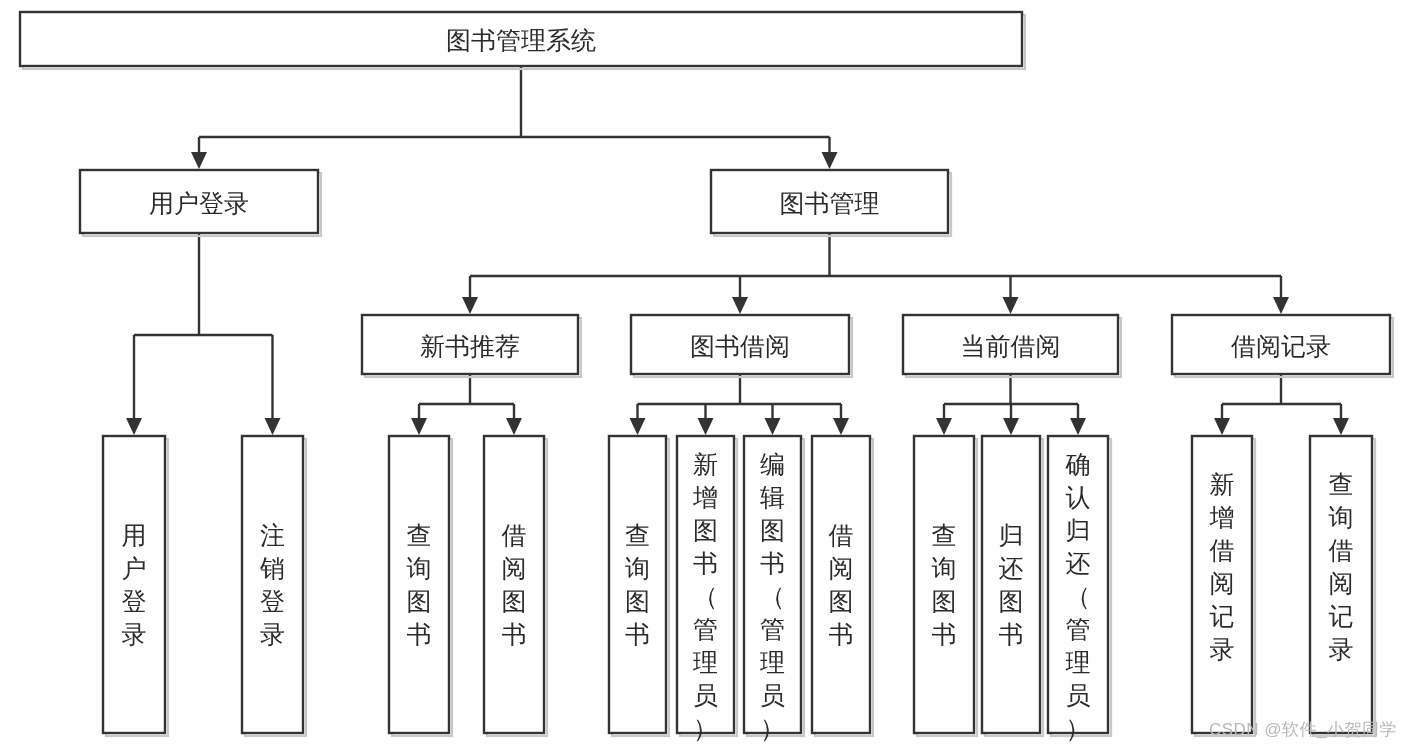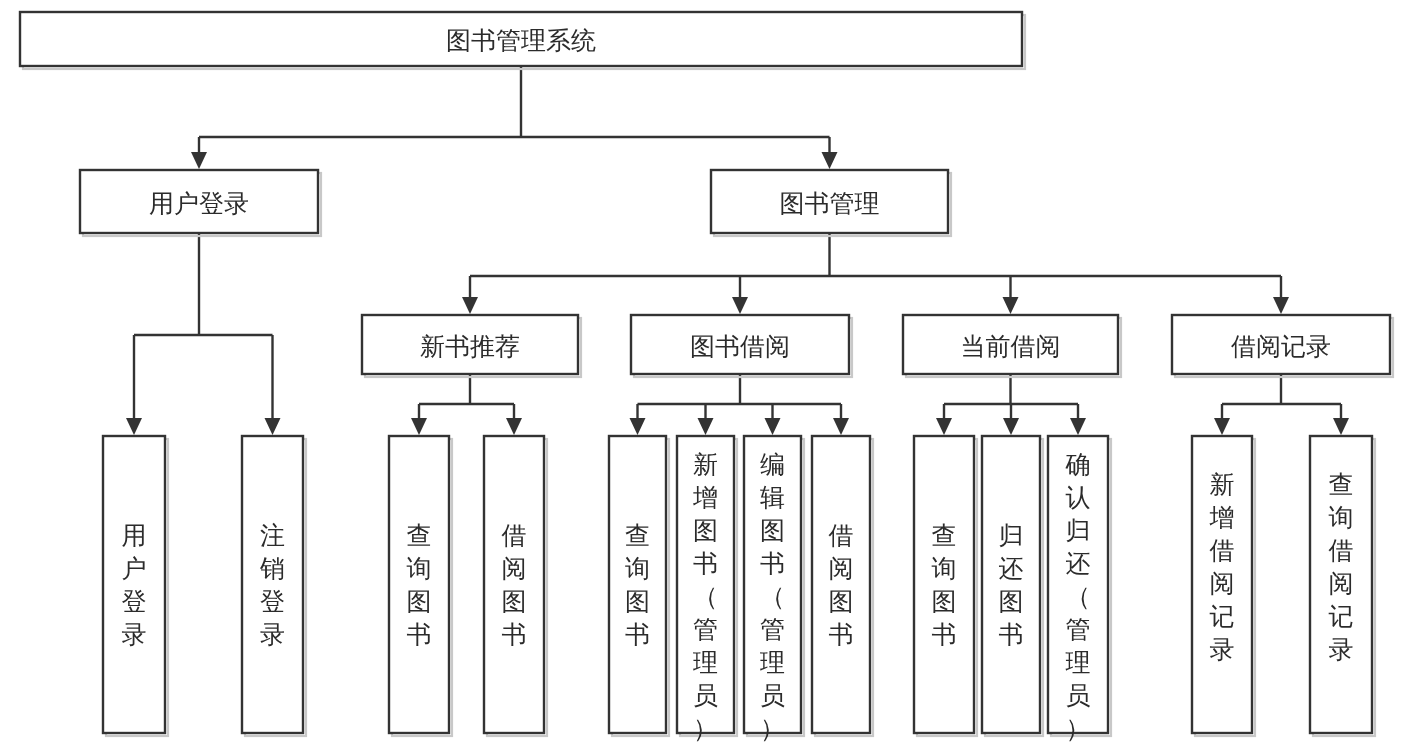--- a/index.html
+++ b/index.html
@@ -231,13 +231,14 @@
           <rect class="node-box" x="1192" y="436" width="60" height="297"></rect>
           <text class="node-label v-char" x="1222" y="484"><tspan x="1222" y="484">新</tspan><tspan x="1222" y="517">增</tspan><tspan x="1222" y="550">借</tspan><tspan x="1222" y="583">阅</tspan><tspan x="1222" y="616">记</tspan><tspan x="1222" y="649">录</tspan></text>
         </g>
         <g>
           <rect class="node-shadow" x="1313" y="439" width="62" height="297"></rect>
           <rect class="node-box" x="1310" y="436" width="62" height="297"></rect>
           <text class="node-label v-char" x="1341" y="484"><tspan x="1341" y="484">查</tspan><tspan x="1341" y="517">询</tspan><tspan x="1341" y="550">借</tspan><tspan x="1341" y="583">阅</tspan><tspan x="1341" y="616">记</tspan><tspan x="1341" y="649">录</tspan></text>
         </g>
       </g>
   </svg>
+  <div class="watermark">CSDN @软件_小贺同学</div>
 </div>
 
 </body></html>

